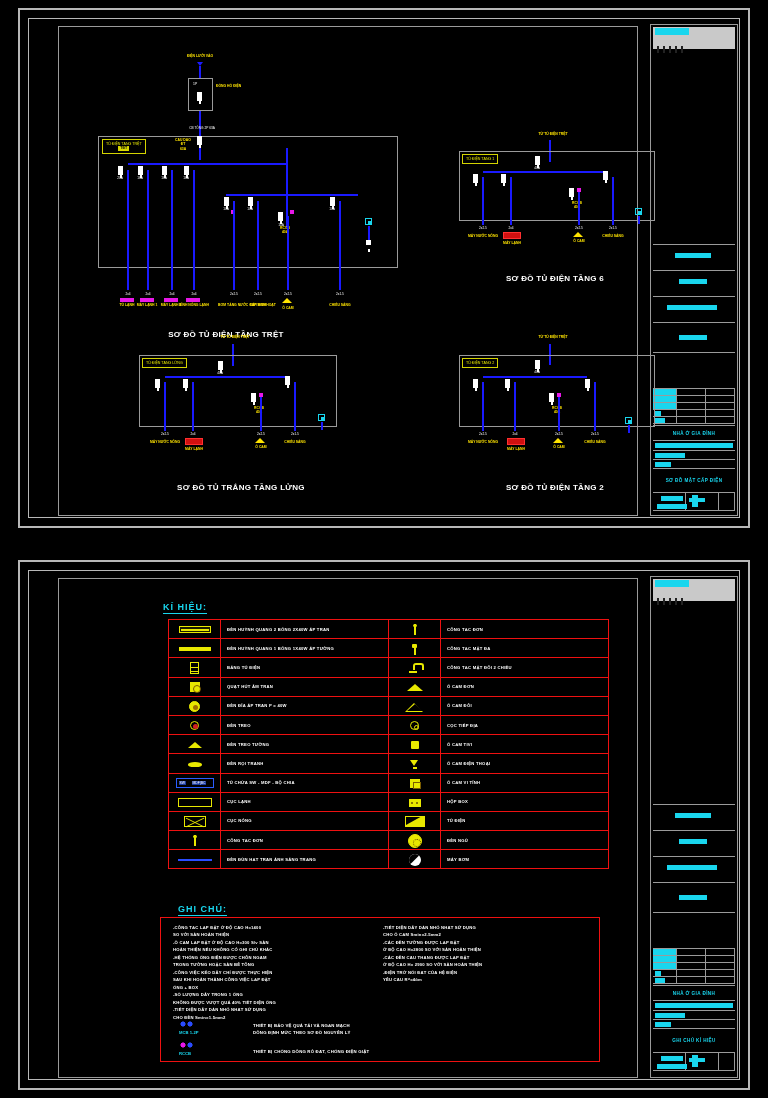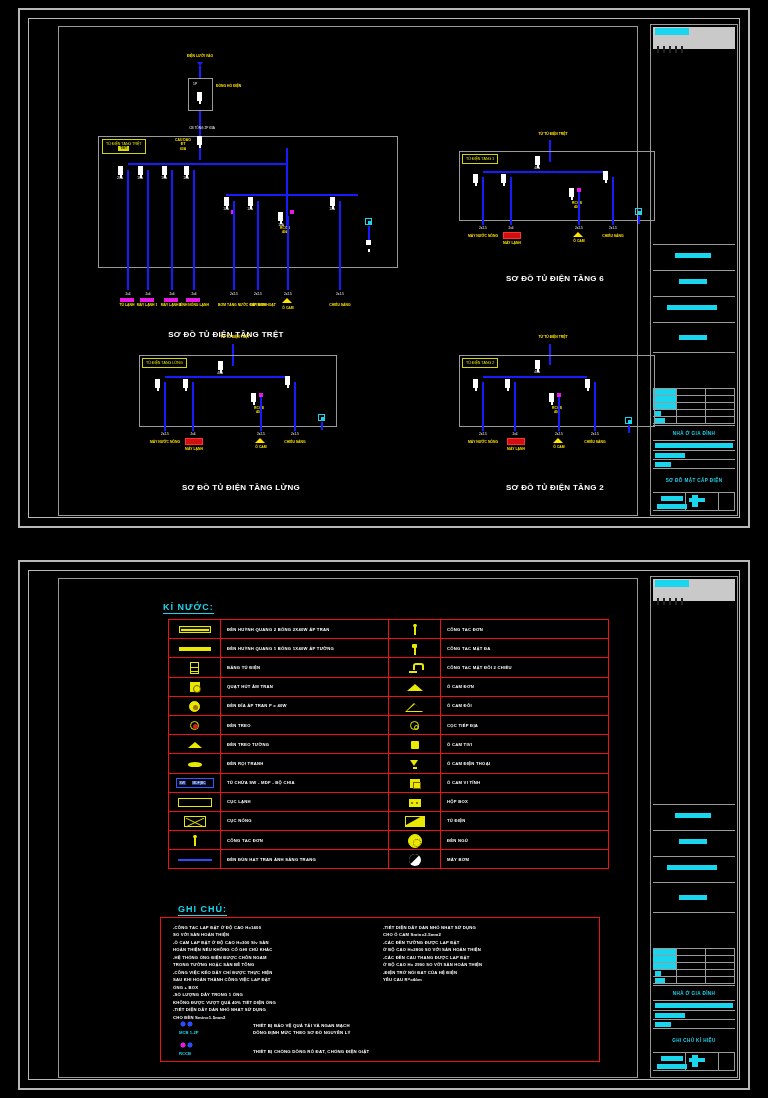--- a/index.html
+++ b/index.html
@@ -387,21 +387,21 @@
     <div class="wlab" style="left:30px;top:97px;width:20px;">2x2.5</div>
     <div class="wlab" style="left:58px;top:97px;width:20px;">2x4</div>
     <div class="wlab" style="left:126px;top:97px;width:20px;">2x2.5</div>
     <div class="wlab" style="left:160px;top:97px;width:20px;">2x1.5</div>
     <div class="redbox" style="left:60px;top:103px;width:18px;height:7px;"></div>
     <div class="lampfan" style="left:130px;top:103px;"></div>
     <div class="ylab" style="left:24px;top:105px;width:32px;">MÁY NƯỚC NÓNG</div>
     <div class="ylab" style="left:54px;top:112px;width:30px;">MÁY LẠNH</div>
     <div class="ylab" style="left:124px;top:110px;width:24px;">Ổ CẮM</div>
     <div class="ylab" style="left:154px;top:105px;width:32px;">CHIẾU SÁNG</div>
-    <div class="dtitle" style="left:38px; top:148px; width:156px;">SƠ ĐỒ TỦ ĐIỆN TẦNG LỬNG</div>
+    <div class="dtitle" style="left:38px; top:148px; width:156px;">SƠ ĐỒ TỦ TRẮNG TẦNG LỬNG</div>
   </div>
 
   <div class="diag" style="left:425px; top:325px; width:215px; height:175px;">
     <div class="ylab" style="left:78px; top:0px; width:60px;">TỪ TỦ ĐIỆN TRỆT</div>
     <div class="wire v" style="left:104px; top:9px; height:21px;"></div>
     <div class="panelbox" style="left:14px;top:20px;width:196px;height:72px;"></div>
     <div class="pbadge" style="left:17px;top:23px;">
       <span>TỦ ĐIỆN TẦNG 2</span>
     </div>
     <div class="brk" style="left:90px;top:25px;"></div>
@@ -511,21 +511,21 @@
         </div>
         <div style="flex:1;height:18px;position:relative">
           <span class="tb-cyan" style="left:6px;top:2px;width:6px;height:12px"></span>
           <span class="tb-cyan" style="left:3px;top:5px;width:16px;height:4px"></span>
         </div>
         <div style="flex:0 0 16px;height:18px"></div>
       </div>
     </div>
   </div>
 
-  <div class="sec-title" style="left:143px; top:40px;">KÍ NƯỚC:</div>
+  <div class="sec-title" style="left:143px; top:40px;">KÍ HIỆU:</div>
 
   <table class="legend" style="left:148px; top:57px;">
     <tbody id="legend-body">
         <tr>
           <td class="ic"><span class="g g-tube2"></span></td>
           <td class="tx">ĐÈN HUỲNH QUANG 2 BÓNG 2X40W ÁP TRẦN</td>
           <td class="ic"><span class="g g-sw"></span></td>
           <td class="tx">CÔNG TẮC ĐƠN</td>
         </tr>
         <tr>

